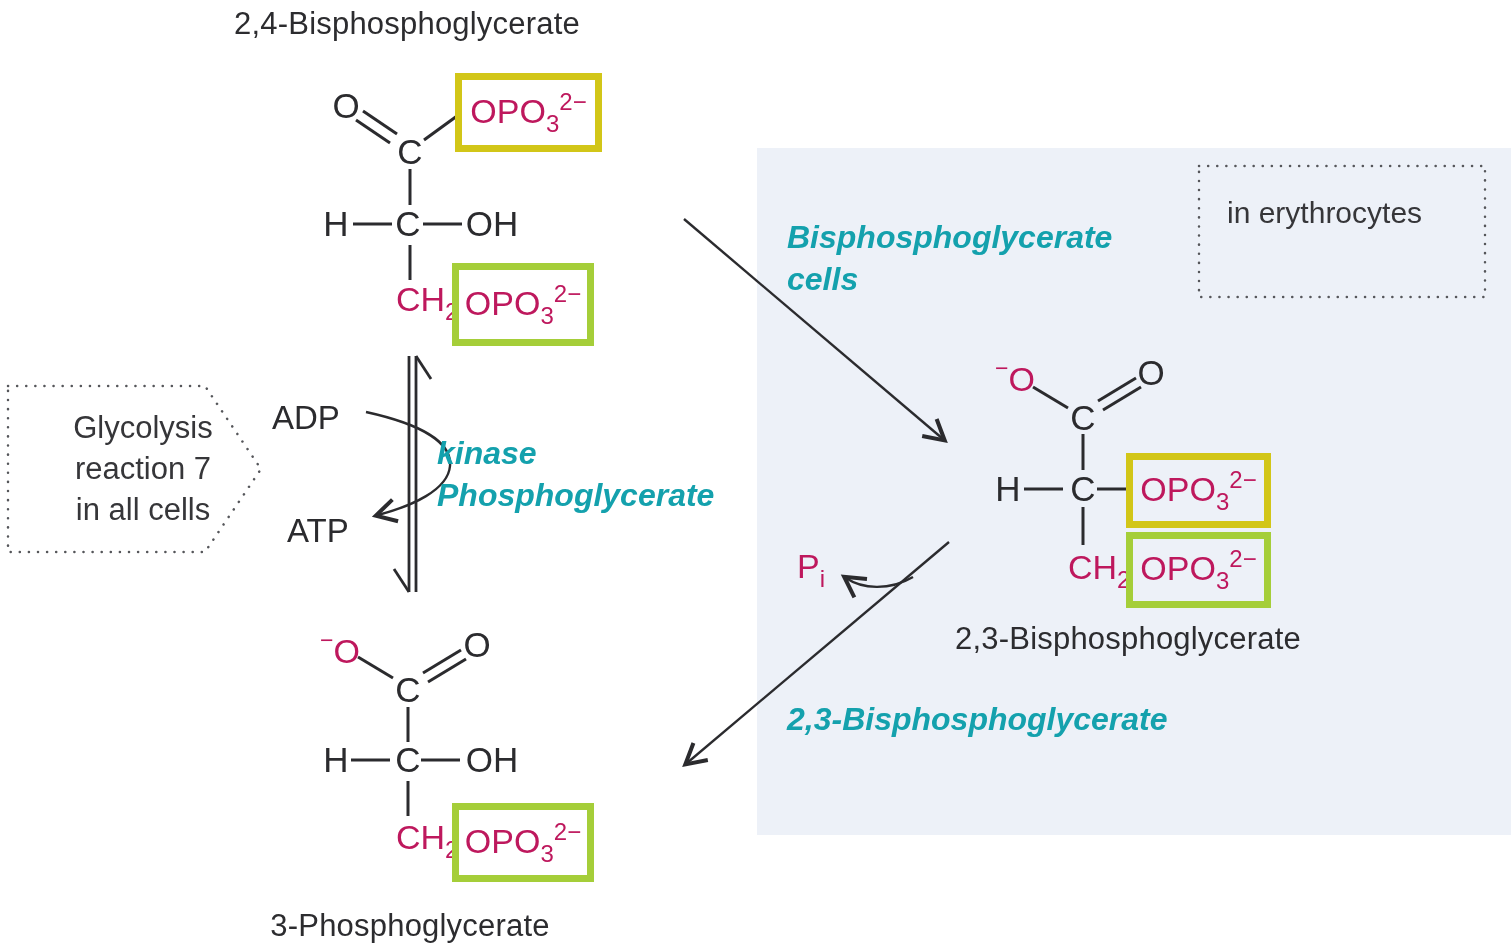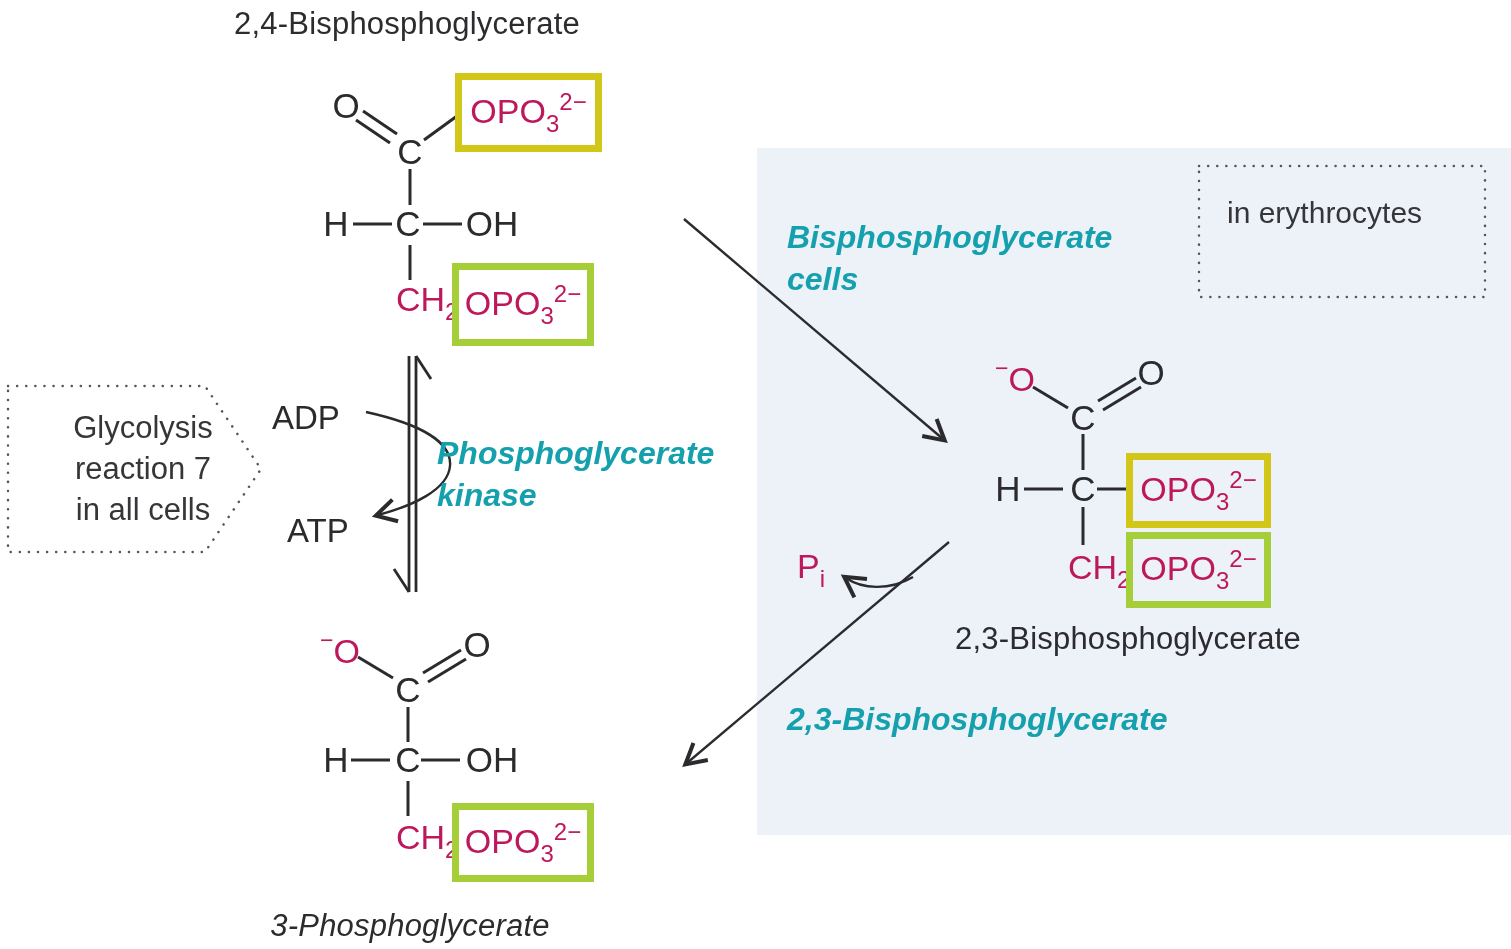--- a/index.html
+++ b/index.html
@@ -113,38 +113,38 @@
   <div class="abs note" style="left:0px;top:407px;width:238px;text-align:center;">
     <div>Glycolysis</div>
     <div>reaction 7</div>
     <div>in all cells</div>
   </div>
 
   <div class="abs cofactor" style="left:272px;top:399px;">ADP</div>
   <div class="abs cofactor" style="left:287px;top:502px;margin-top:10px;">ATP</div>
 
   <div class="abs enzyme" style="left:437px;top:432px;">
+    <div>kinase</div>
     <div>Phosphoglycerate</div>
-    <div>kinase</div>
   </div>
 
   <div class="abs center-xy formula" style="left:340px;top:648px;"><span class="neg-sup">−</span><span>O</span></div>
   <div class="abs center-xy atom" style="left:477px;top:645px;">O</div>
   <div class="abs center-xy atom" style="left:408px;top:690px;">C</div>
   <div class="abs center-xy atom" style="left:336px;top:760px;">H</div>
   <div class="abs center-xy atom" style="left:408px;top:760px;">C</div>
   <div class="abs center-xy atom" style="left:492px;top:760px;">OH</div>
 
   <div class="abs center-y formula" style="left:396px;top:841px;"><span>CH</span><span class="f-sub">2</span></div>
 
   <div class="hl-box hl-green" style="left:452px;top:803px;width:142px;height:79px;">
     <span class="formula"><span>OPO</span><span class="f-sub">3</span><span class="f-sup">2−</span></span>
   </div>
 
-  <div class="abs center-x mol-title" style="left:410px;top:908px;font-style:italic;">3-Phosphoglycerate</div>
+  <div class="abs center-x mol-title" style="left:410px;top:908px;">3-Phosphoglycerate</div>
 
   <div class="abs note-side" style="left:1227px;top:192px;">
     <div>in erythrocytes</div>
   </div>
 
   <div class="abs enzyme" style="left:787px;top:216px;">
     <div>Bisphosphoglycerate</div>
     <div>cells</div>
   </div>
 

